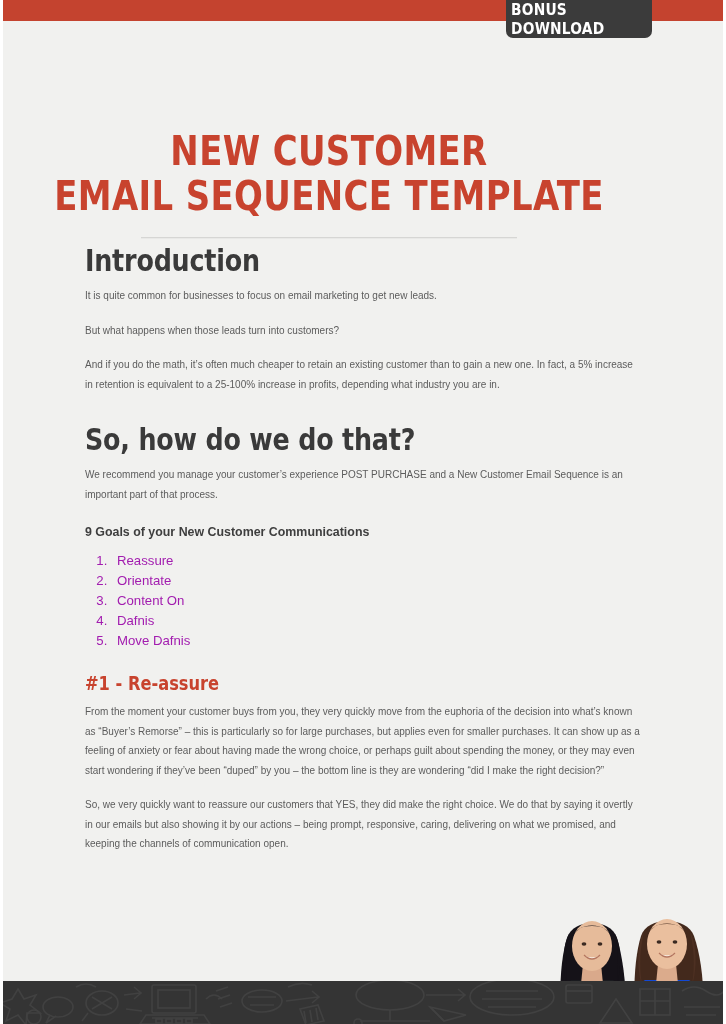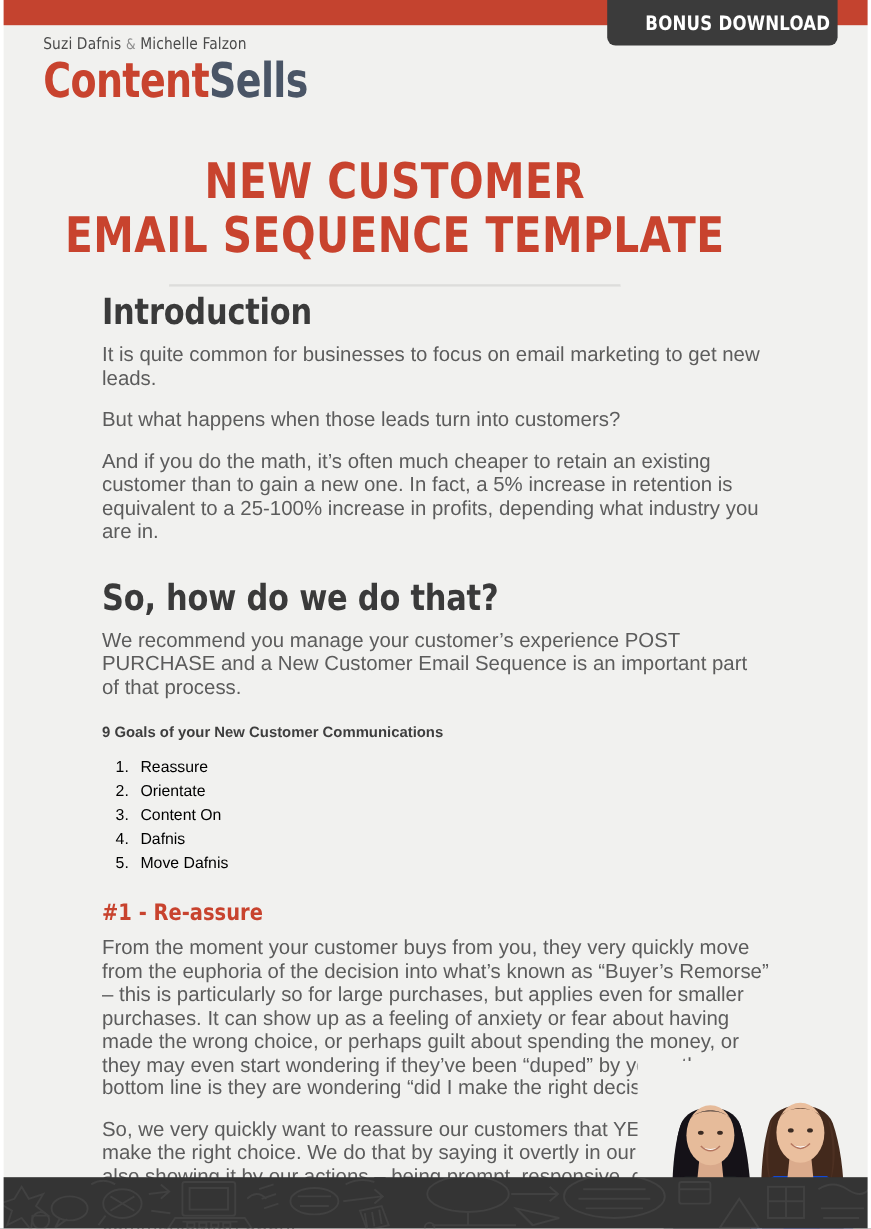--- a/index.html
+++ b/index.html
@@ -29,21 +29,21 @@
     width: 726px;
     height: 21px;
     background: #c4432f;
   }
 
   
   .bonus-badge {
     position: absolute;
     top: 0;
     left: 506px;
-    width: 192px;
+    width: 146px;
     height: 38px;
     background: #3b3b3b;
     border-bottom-left-radius: 7px;
     border-bottom-right-radius: 7px;
     display: flex;
     align-items: center;
     justify-content: flex-end;
   }
   .bonus-badge span {
     color: #ffffff;
@@ -139,21 +139,21 @@
     color: #c8432e;
     font-size: 19px;
     line-height: 21px;
     margin: 22px 0 8px 0;
     transform: scaleX(0.95);
     transform-origin: left center;
   }
 
   p.body {
     margin: 0 0 15px 0;
-    font-size: 17px;
+    font-size: 10px;
     line-height: 19.5px;
     color: #5c5c5c;
   }
   p.body.tight { margin-bottom: 20px; }
 
   p.bold-lead {
     margin: 16px 0 10px 0;
     font-size: 12.4px;
     line-height: 17px;
     font-weight: bold;
@@ -161,21 +161,21 @@
   }
 
   ol.goals {
     margin: 0 0 0 0;
     padding-left: 26px;
     list-style: decimal;
   }
   ol.goals li {
     font-size: 13.2px;
     line-height: 20px;
-    color: #000000;
+    color: #a21caf;
     padding-left: 6px;
   }
 
   
   .photo {
     position: absolute;
     left: 531px;
     top: 884px;
     width: 195px;
     height: 140px;
@@ -210,24 +210,20 @@
 <body>
 
 <div class="page">
 
   <div class="topbar"></div>
 
   <div class="bonus-badge">
     <span>BONUS DOWNLOAD</span>
   </div>
 
-  <div class="logo">
-    <div class="logo-names"><span>Suzi Dafnis</span> <span class="amp">&amp;</span> <span>Michelle Falzon</span></div>
-    <div class="logo-word"><span class="w1">Content</span><span class="w2">Sells</span></div>
-  </div>
 
   <div class="title-block">
     <div class="title-line">NEW CUSTOMER</div>
     <div class="title-line">EMAIL SEQUENCE TEMPLATE</div>
     <div class="title-rule"></div>
   </div>
 
   <div class="content">
 
     <h2 class="sec">Introduction</h2>

